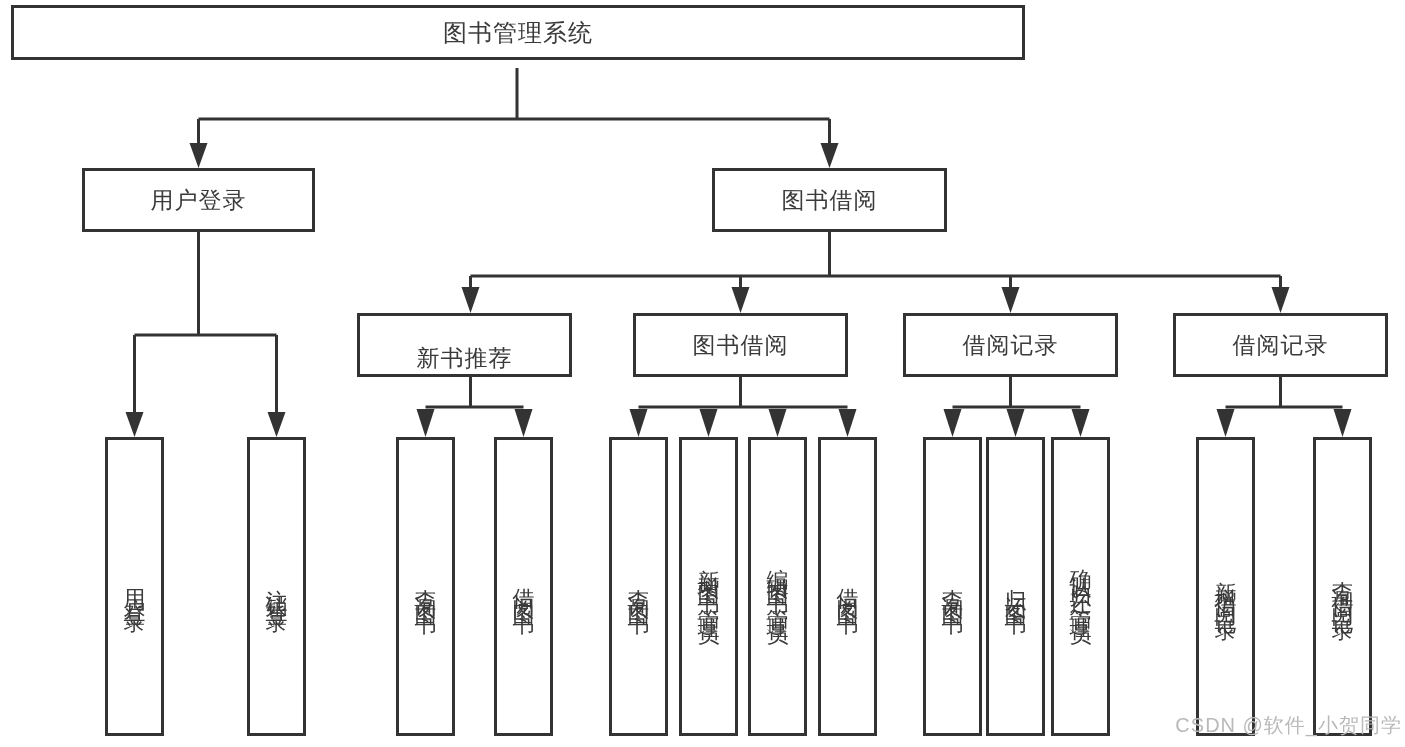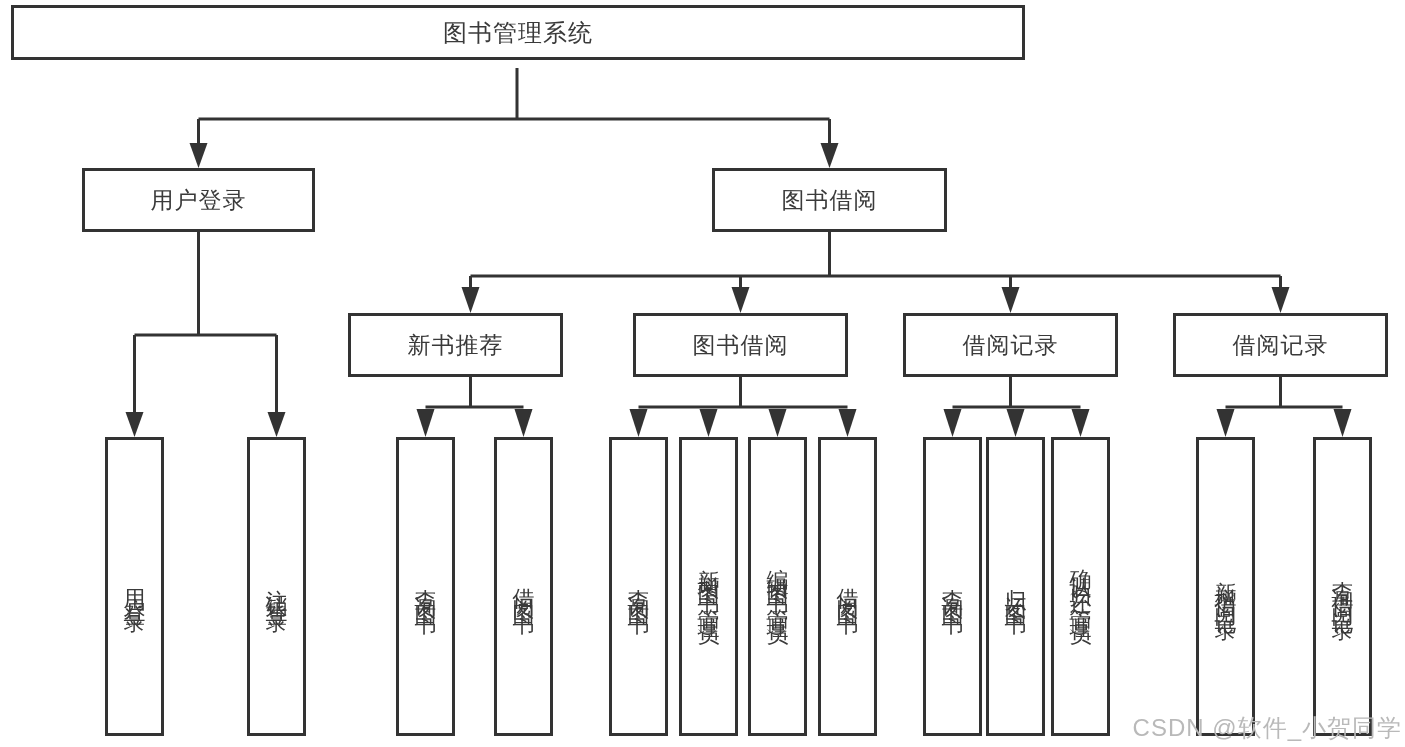--- a/index.html
+++ b/index.html
@@ -49,21 +49,21 @@
     writing-mode: vertical-rl;
     text-orientation: mixed;
     font-size: 22px;
     letter-spacing: 8px;
     line-height: 1;
     max-height: 285px;
   }
   .watermark {
     position: absolute;
     right: 3px; top: 712px;
-    font-size: 24px;
+    font-size: 20px;
     color: var(--watermark);
     z-index: 10;
     letter-spacing: 1px;
     white-space: nowrap;
   }
 </style>
 </head>
 <body>
 
 <svg class="connectors" viewBox="0 0 1405 747" xmlns="http://www.w3.org/2000/svg">
@@ -102,21 +102,21 @@
   <span class="hlabel">图书管理系统</span>
 </div>
 
 <div class="box l2" style="left:82px; width:233px;">
   <span class="hlabel">用户登录</span>
 </div>
 <div class="box l2" style="left:712px; width:235px;">
   <span class="hlabel">图书借阅</span>
 </div>
 
-<div class="box l3" style="left:348px;">
+<div class="box l3" style="left:357px;align-items:flex-end;">
   <span class="hlabel">新书推荐</span>
 </div>
 <div class="box l3" style="left:633px;text-align:right;">
   <span class="hlabel">图书借阅</span>
 </div>
 <div class="box l3" style="left:903px;">
   <span class="hlabel">借阅记录</span>
 </div>
 <div class="box l3" style="left:1173px;">
   <span class="hlabel">借阅记录</span>

